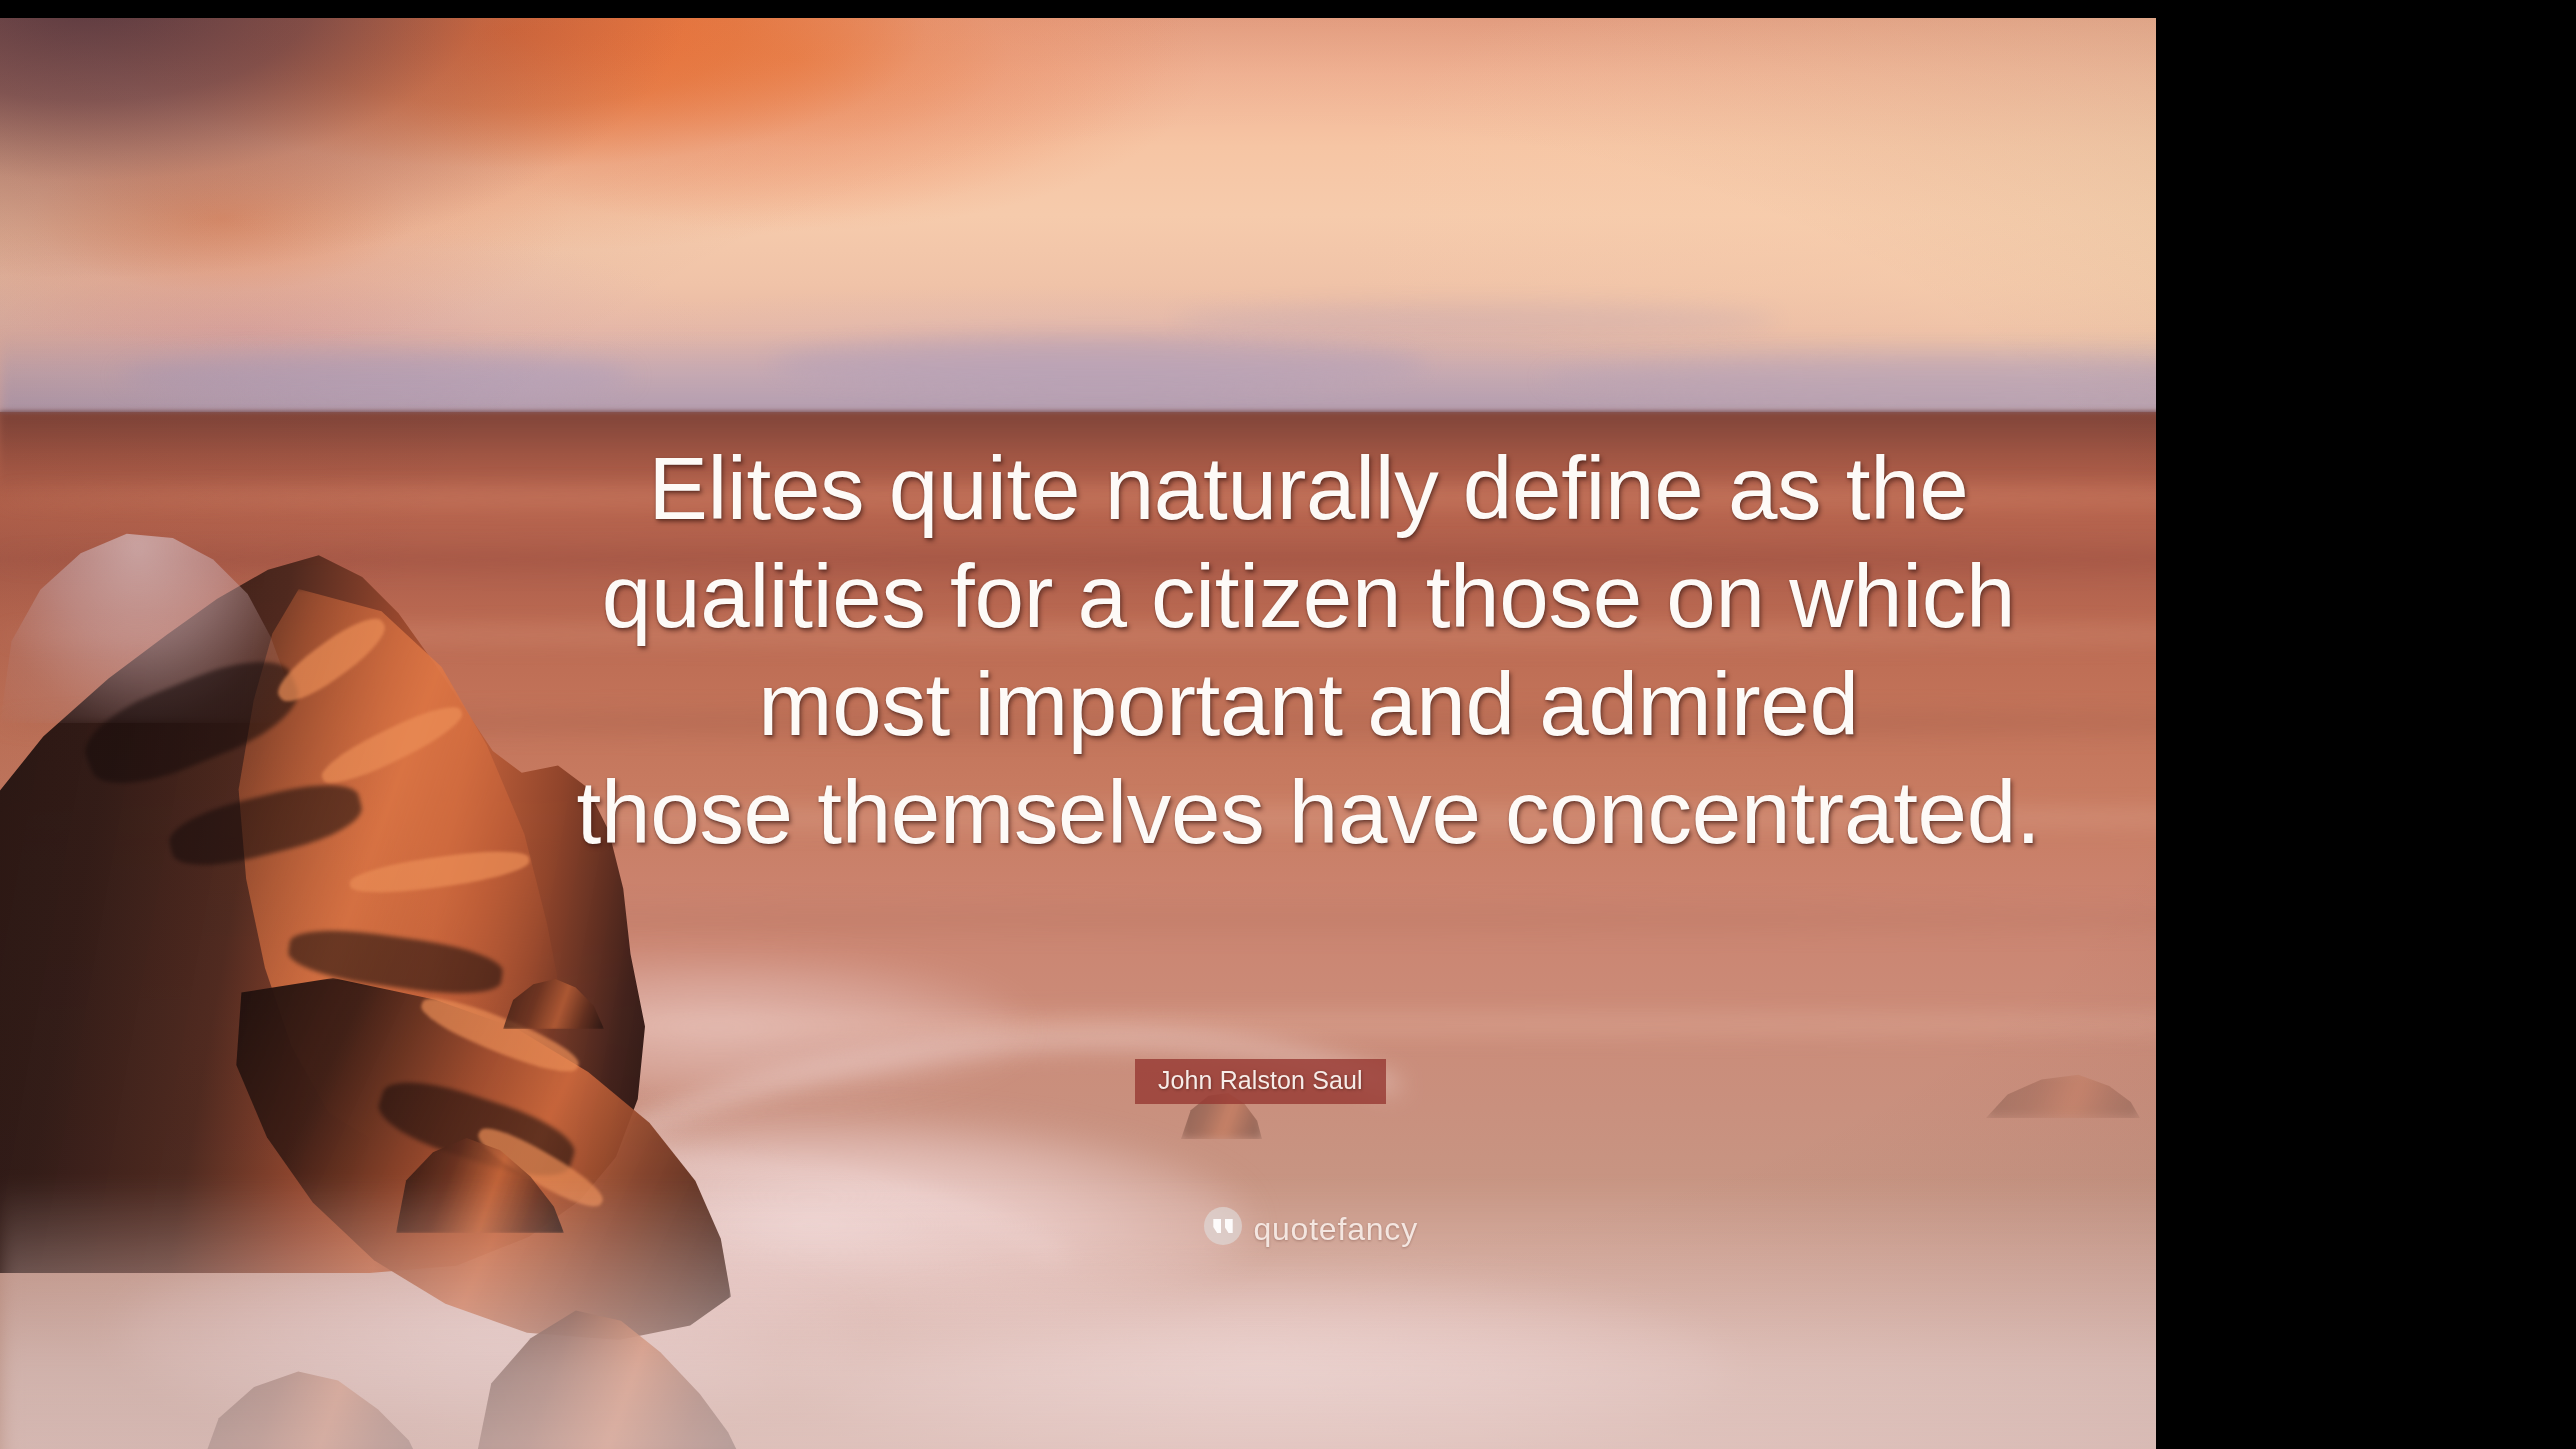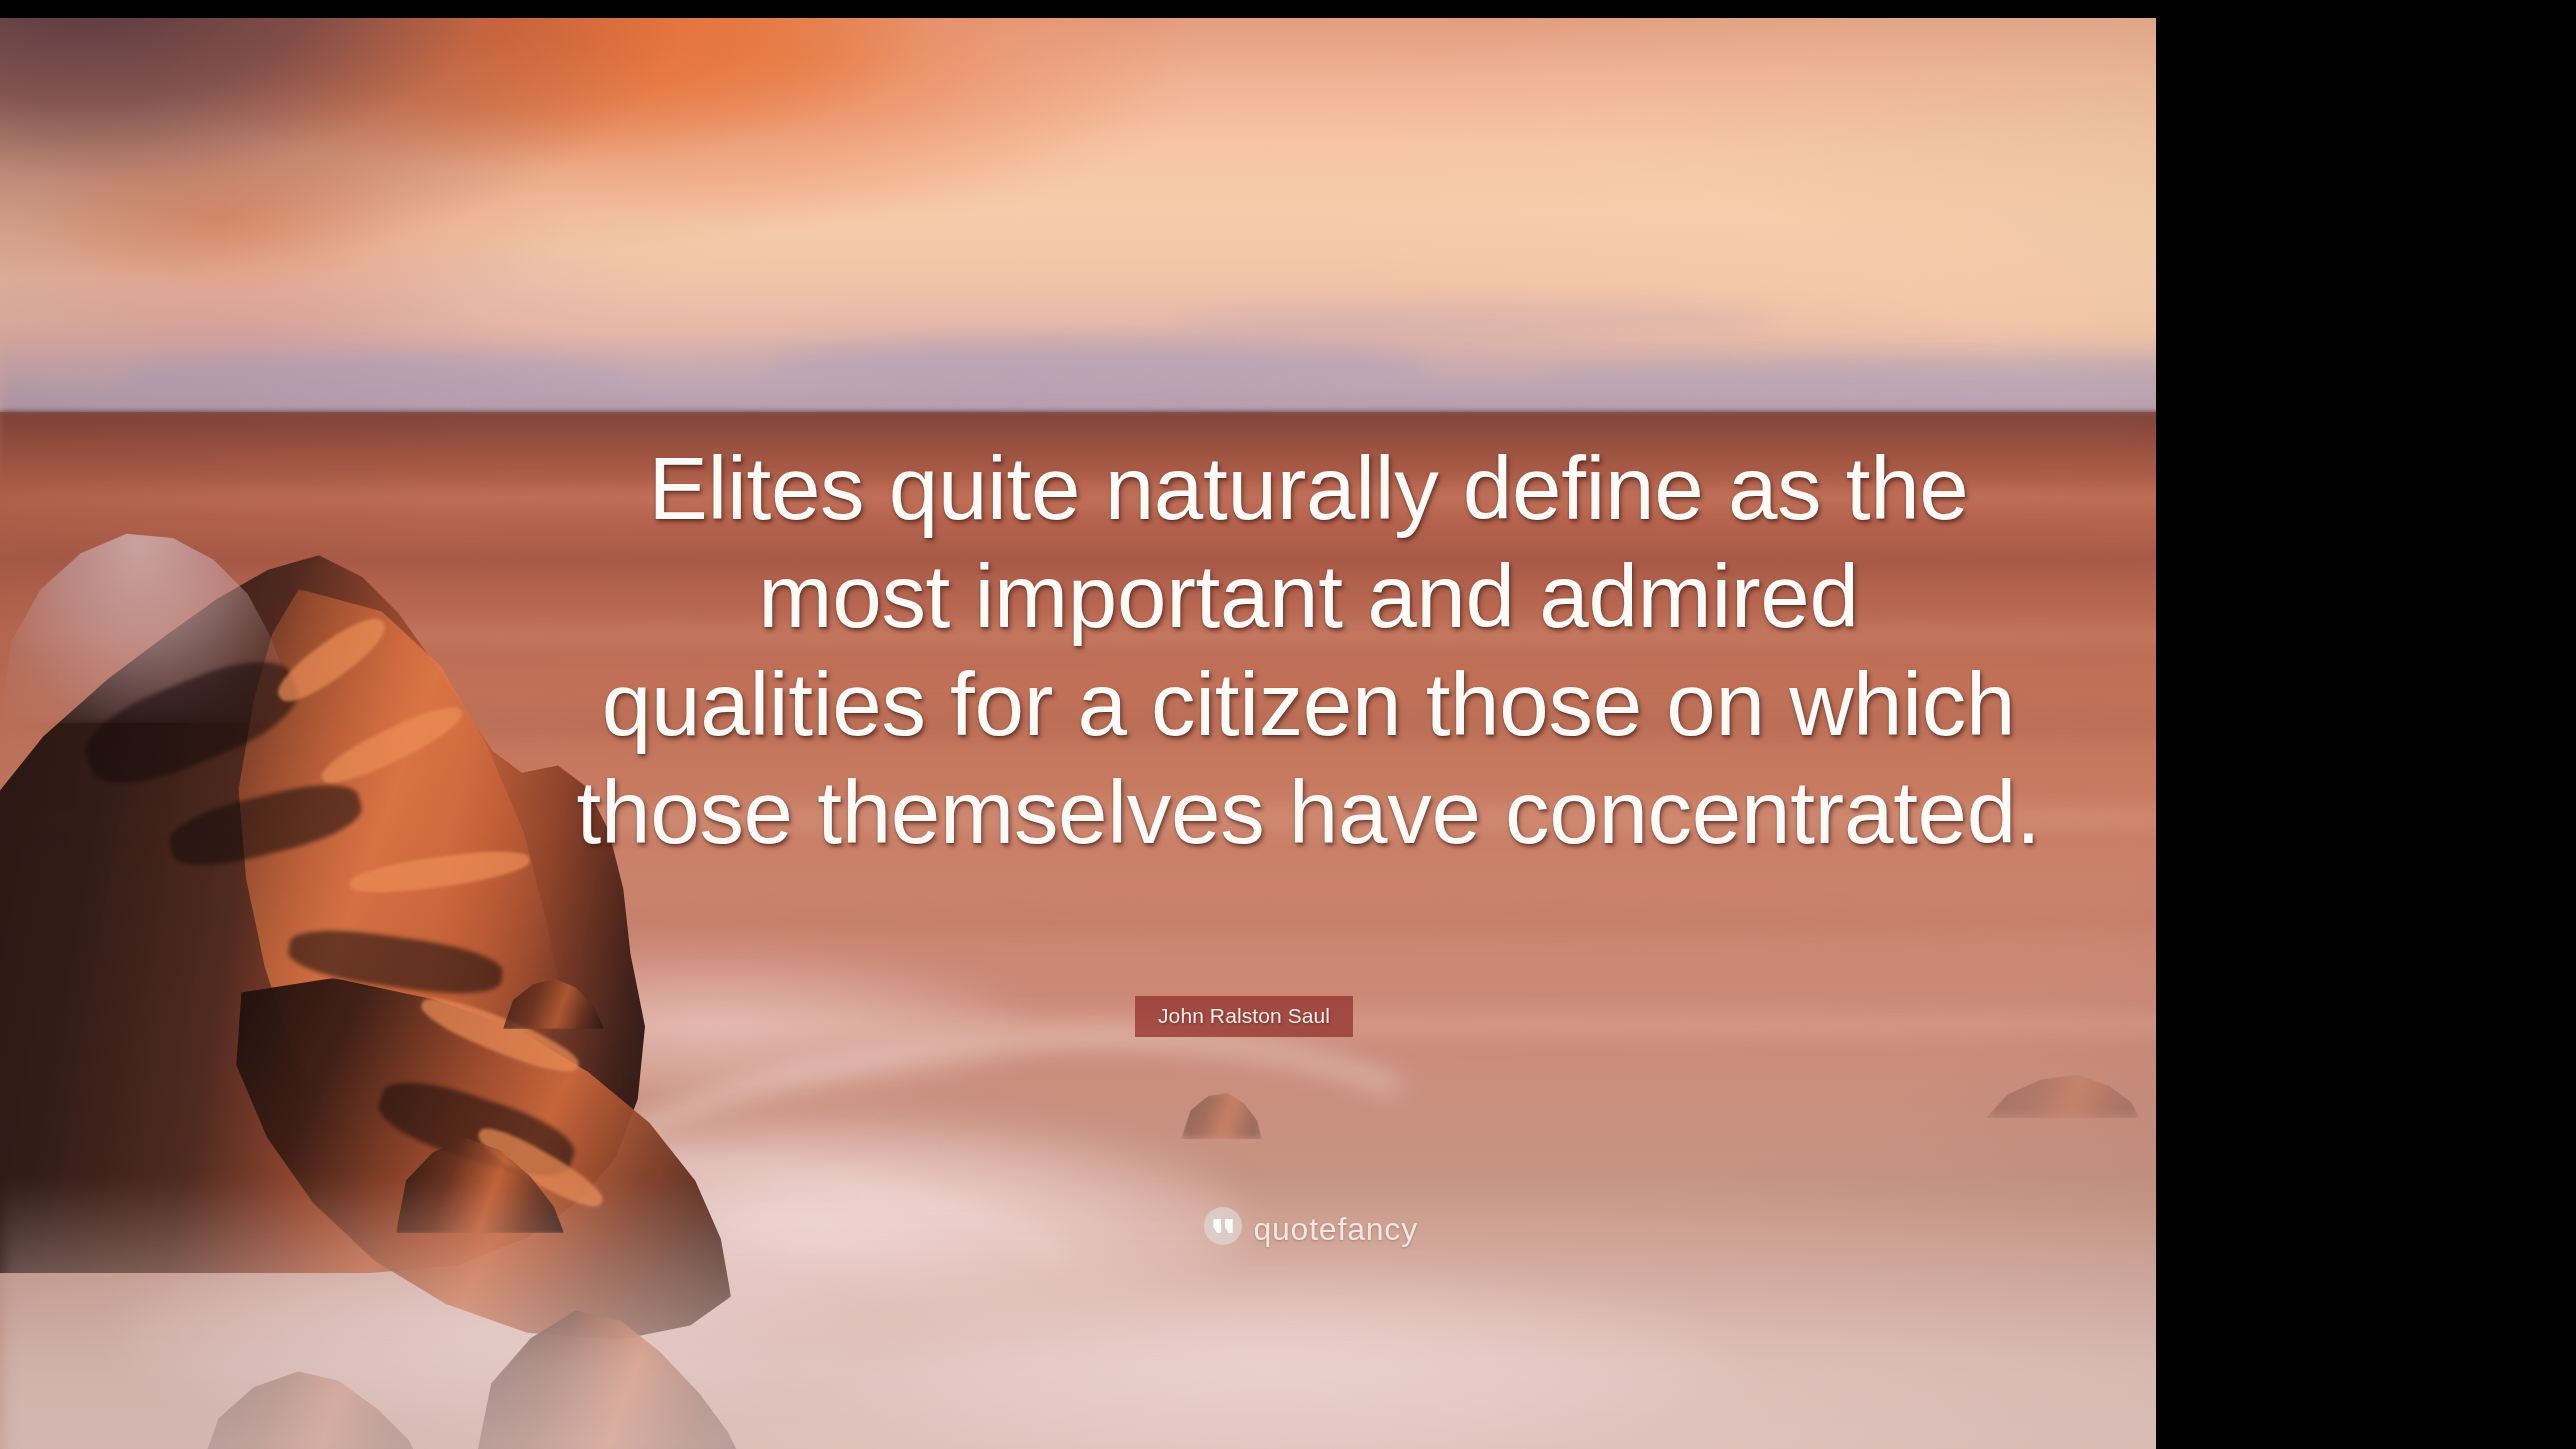--- a/index.html
+++ b/index.html
@@ -279,26 +279,26 @@
     white-space: nowrap;
     text-shadow:
       2px 2.7px 4.7px rgba(60,24,18,0.55),
       0 0.7px 2px rgba(70,30,22,0.40);
   }
 
   
   .author-badge {
     position: absolute;
     left: 1135px;
-    top: 978px;
+    top: 1041px;
     padding: 8.7px 23px 11.4px 23px;
     background: rgba(150,56,50,0.80);
     color: #f7ece8;
     font-family: "Liberation Sans", sans-serif;
-    font-size: 21px;
+    font-size: 25px;
     font-weight: 400;
     letter-spacing: 0.1px;
     line-height: 1;
     white-space: nowrap;
     text-shadow: 0.7px 1.3px 2.7px rgba(50,18,14,0.45);
   }
 
   
   .watermark {
     position: absolute;
@@ -408,22 +408,22 @@
                 clip-path:polygon(0% 100%,12% 40%,34% 10%,58% 4%,78% 26%,94% 62%,100% 100%);"></div>
     <div class="rock-sm" style="left:1986px; top:1053px; width:154px; height:47px; opacity:.22; filter:blur(6px);
                 clip-path:polygon(0% 100%,14% 50%,36% 18%,60% 8%,80% 32%,94% 66%,100% 100%);"></div>
 
     <div class="bottom-mist"></div>
     <div class="vignette"></div>
   </div>
 
   <div class="quote-block">
     <div class="quote-line">Elites quite naturally define as the</div>
+    <div class="quote-line">qualities for a citizen those on which</div>
     <div class="quote-line">most important and admired</div>
-    <div class="quote-line">qualities for a citizen those on which</div>
     <div class="quote-line">those themselves have concentrated.</div>
   </div>
 
   <div class="author-badge">John Ralston Saul</div>
 
   <div class="watermark">
     <div class="wm-badge">
       <span class="wm-q"></span>
       <span class="wm-q"></span>
     </div>

